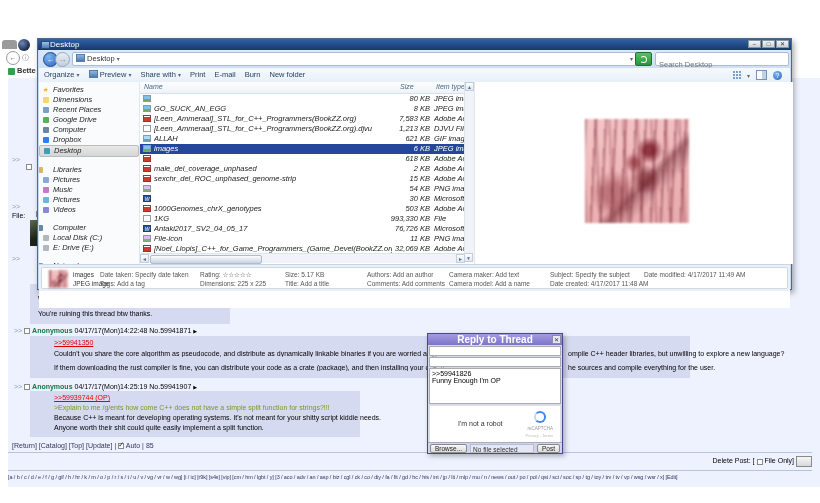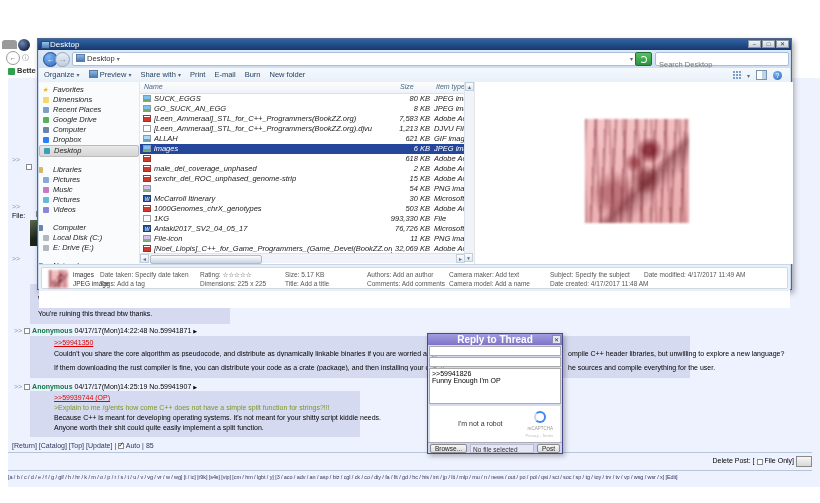--- a/index.html
+++ b/index.html
@@ -299,21 +299,20 @@
       </div>
 
       <div class="abs" id="filelist">
         <div id="lheader">
           <span style="left:4px;">Name</span>
           <span style="left:260px;">Size</span>
           <span style="left:296px;">Item type</span>
         </div>
         <div class="frow">
             <span class="fic jpeg"></span>
-            <span class="fname">SUCK_EGGS</span>
             <span class="fsize">80 KB</span>
             <span class="ftype">JPEG image</span>
           </div>
         <div class="frow">
             <span class="fic jpeg"></span>
             <span class="fname">GO_SUCK_AN_EGG</span>
             <span class="fsize">8 KB</span>
             <span class="ftype">JPEG image</span>
           </div>
         <div class="frow">
@@ -357,21 +356,20 @@
             <span class="fsize">15 KB</span>
             <span class="ftype">Adobe Acrobat</span>
           </div>
         <div class="frow">
             <span class="fic png"></span>
             <span class="fsize">54 KB</span>
             <span class="ftype">PNG image</span>
           </div>
         <div class="frow">
             <span class="fic word"></span>
-            <span class="fname">McCarroll Itinerary</span>
             <span class="fsize">30 KB</span>
             <span class="ftype">Microsoft Word</span>
           </div>
         <div class="frow">
             <span class="fic pdf"></span>
             <span class="fname">1000Genomes_chrX_genotypes</span>
             <span class="fsize">503 KB</span>
             <span class="ftype">Adobe Acrobat</span>
           </div>
         <div class="frow">

